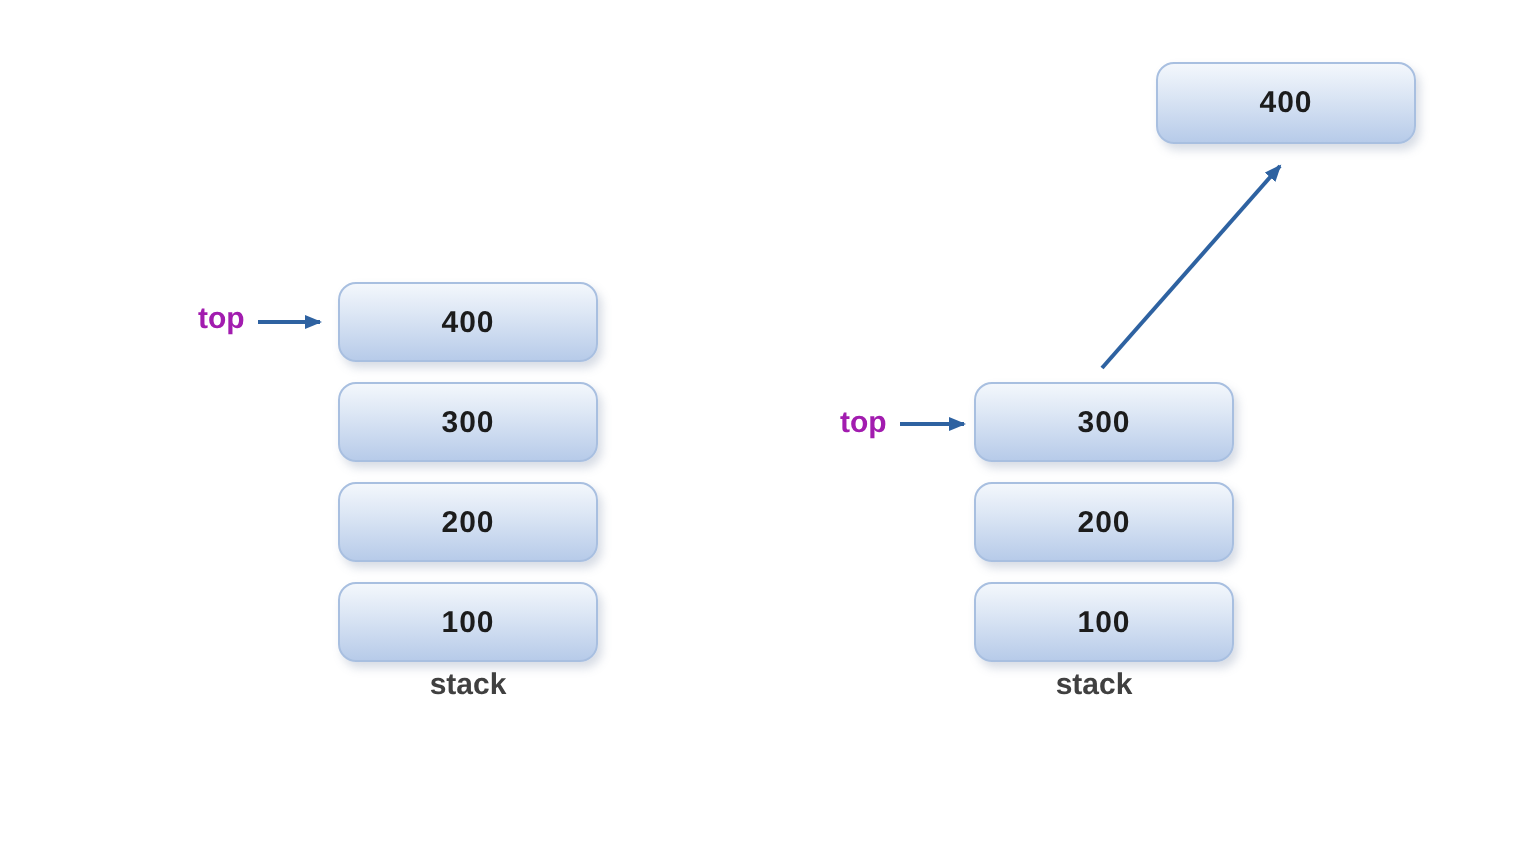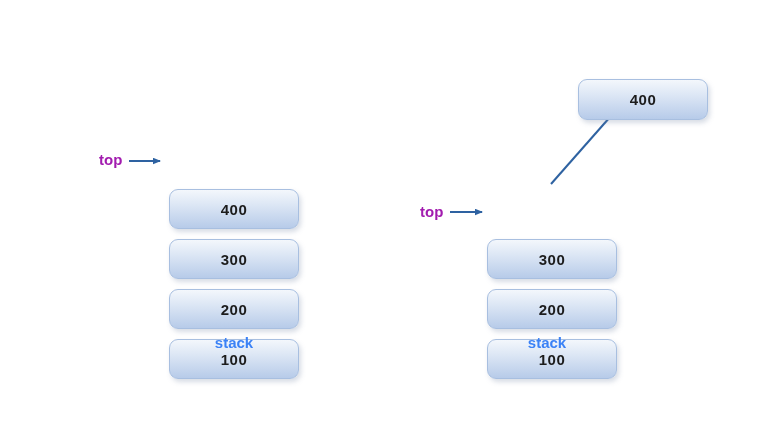--- a/index.html
+++ b/index.html
@@ -28,41 +28,40 @@
     width: 130px;
     height: 40px;
     border-radius: 9px;
     border: 1px solid #a8bfe0;
     background: linear-gradient(180deg, #f3f7fc 0%, #dde7f5 38%, #b7cbe9 100%);
     box-shadow: 2px 3px 5px rgba(110, 130, 160, 0.28);
     display: flex;
     align-items: center;
     justify-content: center;
     box-sizing: border-box;
-    margin-top: 48px;
   }
   .box span {
     font-size: 15px;
     font-weight: 700;
     color: #1c1c1c;
     letter-spacing: 0.5px;
   }
   .txt-label {
     position: absolute;
     font-size: 15px;
     font-weight: 700;
     color: #a21caf;
   }
   .caption {
     position: absolute;
     width: 130px;
     text-align: center;
     font-size: 15px;
     font-weight: 700;
-    color: #3b82f6;
+    color: #404040;
   }
 </style>
 </head>
 <body>
 
 <div class="canvas">
 
   <svg class="arrows-layer" width="770" height="433" viewBox="0 0 770 433" xmlns="http://www.w3.org/2000/svg">
     <defs>
       <marker id="ah" markerWidth="9" markerHeight="8" refX="7.5" refY="3.5" orient="auto" markerUnits="userSpaceOnUse">

